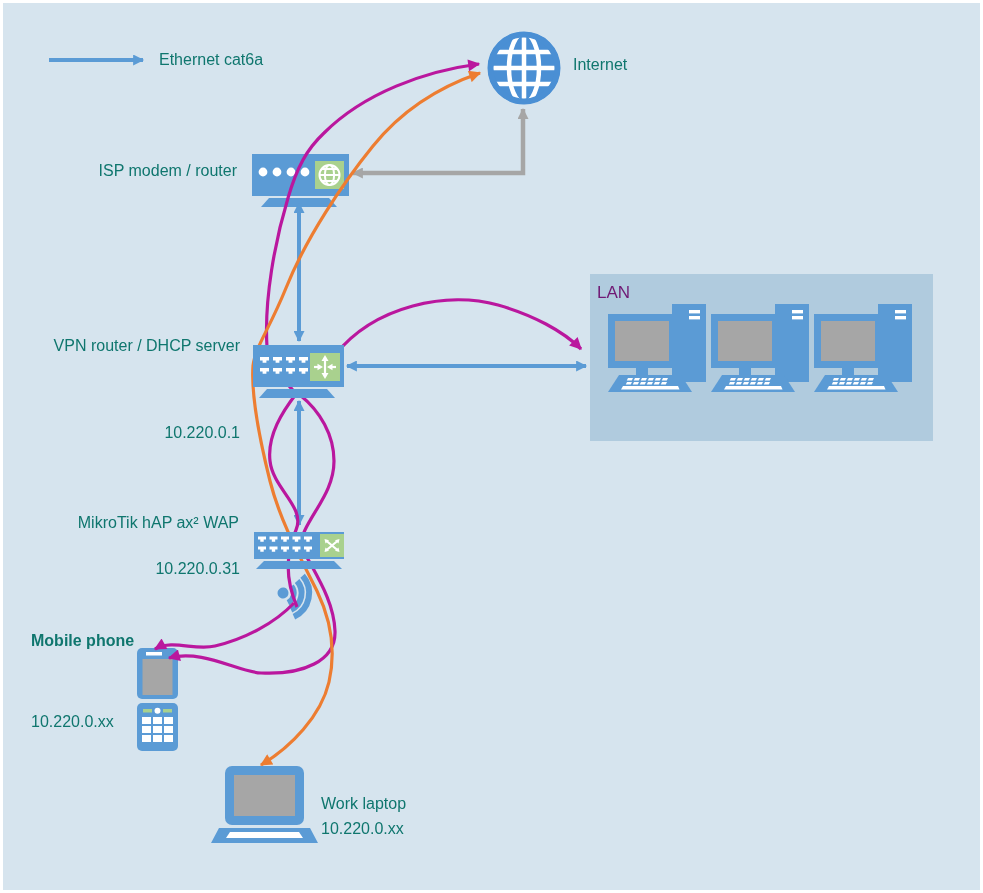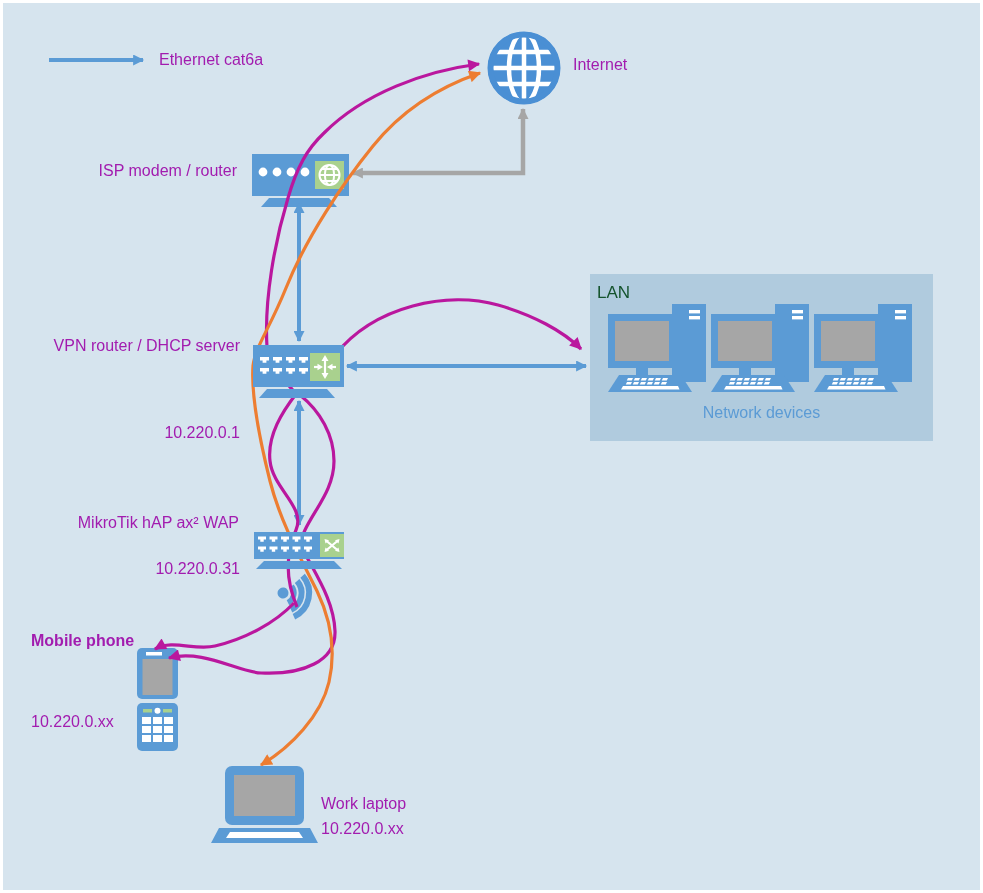--- a/index.html
+++ b/index.html
@@ -3,27 +3,27 @@
 <meta charset="utf-8">
 <style>
   html,body{margin:0;padding:0;background:#ffffff;}
   #canvas{
     position:relative;width:983px;height:893px;box-sizing:border-box;
     background:#d6e4ee;border:3px solid #ffffff;overflow:hidden;
     font-family:"Liberation Sans",sans-serif;
   }
   .layer{position:absolute;left:0;top:0;width:983px;height:893px;pointer-events:none;}
   .node{position:absolute;}
-  .lbl{position:absolute;color:#a21caf;font-size:16px;line-height:1.15;white-space:nowrap;}
+  .lbl{position:absolute;color:#0f766e;font-size:16px;line-height:1.15;white-space:nowrap;}
   .lbl-r{text-align:right;}
   #lan-box{
     position:absolute;left:587px;top:271px;width:343px;height:167px;
     background:#b0cbde;
   }
-  #lan-box .lan-title{position:absolute;left:7px;top:9px;color:#14532d;font-size:17px;}
+  #lan-box .lan-title{position:absolute;left:7px;top:9px;color:#701a75;font-size:17px;}
   #lan-box .netdev{position:absolute;left:0;top:130px;width:343px;text-align:center;color:#5b9bd5;font-size:16px;}
   .pc{position:absolute;top:28px;}
 </style>
 </head>
 <body>
 
 <div id="canvas">
 
   <svg class="node" style="left:246px;top:148px;" width="104" height="60" viewBox="0 0 104 60">
     <polygon points="20,47 80,47 88,56 12,56" fill="#5b9bd5"></polygon>
@@ -274,21 +274,20 @@
             <rect x="7" y="0" width="5" height="2.4"></rect>
             <rect x="14" y="0" width="5" height="2.4"></rect>
             <rect x="21" y="0" width="5" height="2.4"></rect>
             <rect x="28" y="0" width="5" height="2.4"></rect>
             <rect x="35" y="0" width="5" height="2.4"></rect>
           </g>
         <polygon points="17,84 72,84 73.5,87.4 15,87.4"></polygon>
       </g>
     </svg>
 
-    <div class="netdev">Network devices</div>
   </div>
 
   <div class="lbl" style="left:156px;top:48px;">Ethernet cat6a</div>
   <div class="lbl" style="left:570px;top:53px;">Internet</div>
 
   <div class="lbl lbl-r" style="right:743px;top:159px;">ISP modem / router</div>
 
   <div class="lbl lbl-r" style="right:740px;top:334px;margin-left:27px;">VPN router / DHCP server</div>
   <div class="lbl lbl-r" style="right:740px;top:381px;margin-top:40px;">10.220.0.1</div>
 

